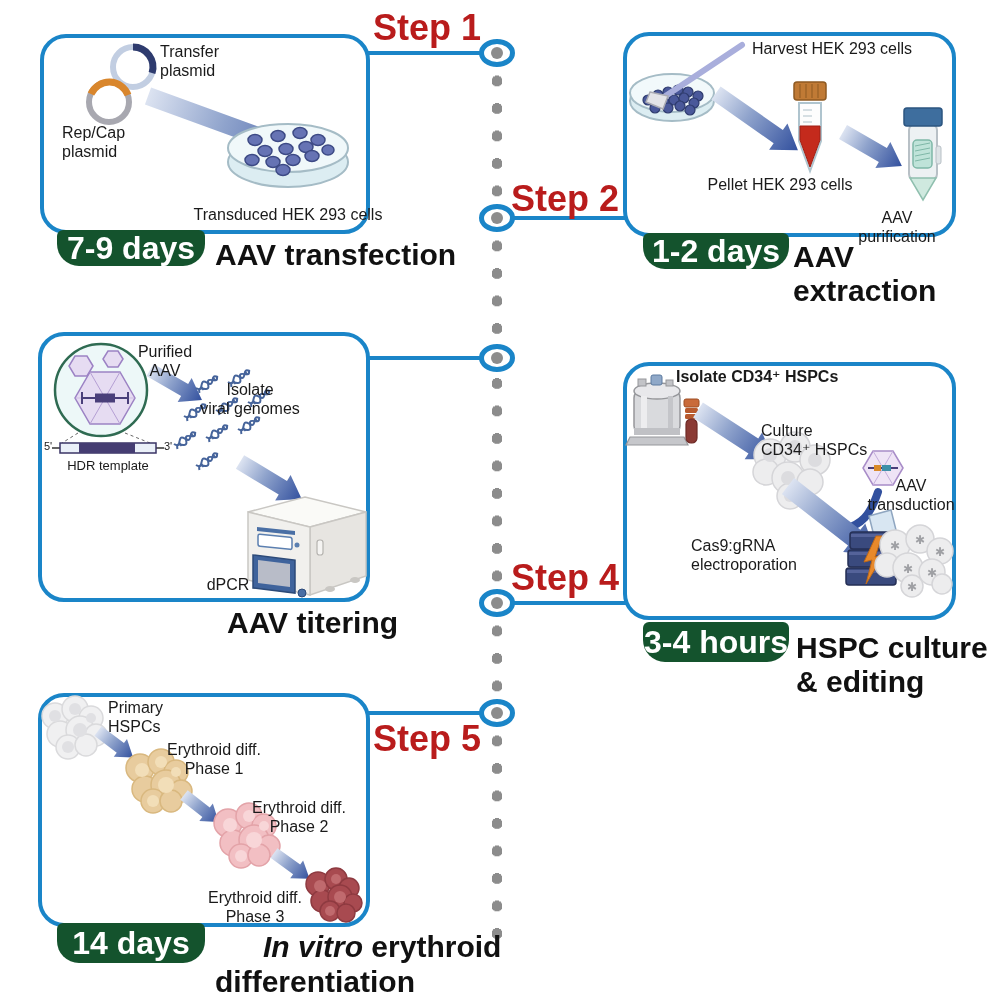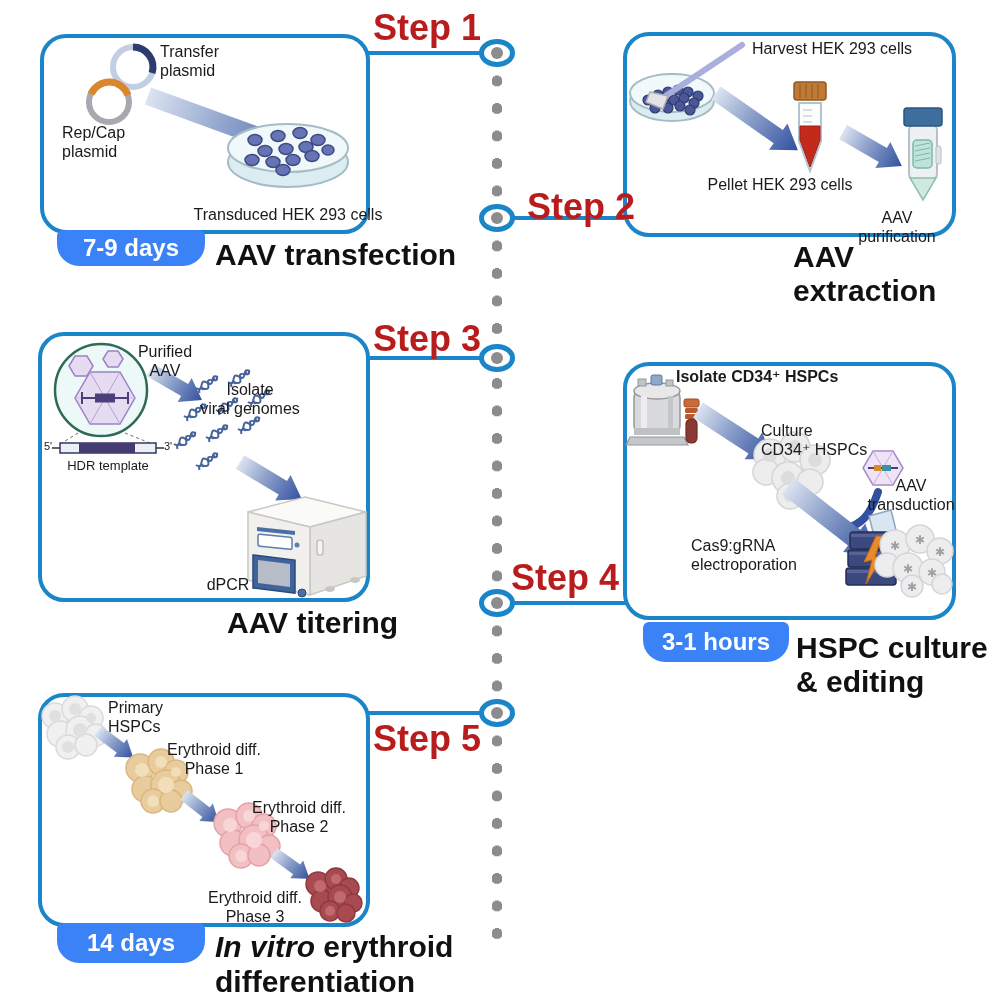--- a/index.html
+++ b/index.html
@@ -1,37 +1,37 @@
 <!DOCTYPE html>
 <html><head>
 <meta charset="utf-8">
 <style>
   html,body{margin:0;padding:0;background:#fff;}
   #stage{position:relative;width:996px;height:996px;background:#fff;overflow:hidden;
          font-family:"Liberation Sans","DejaVu Sans",sans-serif;}
   .panel{position:absolute;background:#fff;border:4px solid #1A85C8;border-radius:26px;box-sizing:border-box;z-index:1;}
-  .badge{position:absolute;background:#3b82f6;color:#fff;font-weight:bold;font-size:24px;
+  .badge{position:absolute;background:#14532d;color:#fff;font-weight:bold;font-size:32px;
          display:flex;align-items:center;justify-content:center;border-radius:6px 6px 22px 22px;z-index:3;}
   .ptitle{position:absolute;color:#111;font-weight:bold;font-size:30px;line-height:34px;z-index:3;white-space:pre-line;}
   .steplbl{position:absolute;color:#b91c1c;font-weight:bold;font-size:36px;z-index:4;}
   .ra{text-align:right;width:153px;}
   .lbl{position:absolute;color:#1a1a1a;font-size:16px;line-height:1.16;z-index:3;}
   .ml{white-space:pre-line;}
   .ctr{transform:translateX(-50%);text-align:center;}
   .tiny{font-size:11px;}
   .sm{font-size:13px;}
   .connline{position:absolute;height:4px;background:#1A85C8;z-index:2;}
   .node{position:absolute;width:36px;height:28px;border:5px solid #1A85C8;border-radius:50%;
         background:#fff;box-sizing:border-box;z-index:5;display:flex;align-items:center;justify-content:center;}
   .node .dot{width:12px;height:12px;border-radius:50%;background:#8C8C8C;}
   #dots{position:absolute;left:491px;top:47px;width:12px;height:908px;z-index:2;
         background-image:radial-gradient(circle 5.5px at 6px 6.5px,#8C8C8C 97%,transparent 100%);
         background-size:12px 27.5px;background-repeat:repeat-y;}
   #art{position:absolute;left:0;top:0;z-index:2;pointer-events:none;}
-  i.iv{}
+  i.iv{margin-left:48px;}
 </style>
 </head>
 <body>
 
 <div id="stage">
 
   <div class="panel" style="left:40px;top:34px;width:330px;height:200px;"></div>
   <div class="panel" style="left:623px;top:32px;width:333px;height:205px;"></div>
   <div class="panel" style="left:38px;top:332px;width:332px;height:270px;"></div>
   <div class="panel" style="left:623px;top:362px;width:333px;height:258px;"></div>
@@ -53,27 +53,27 @@
       <div class="dot"></div>
     </div>
   <div class="node" style="left:479px;top:589px;">
       <div class="dot"></div>
     </div>
   <div class="node" style="left:479px;top:699px;">
       <div class="dot"></div>
     </div>
 
   <div class="steplbl ra" style="left:328px;top:7px;">Step 1</div>
-  <div class="steplbl" style="left:511px;top:186px;margin-left:16px;">Step 2</div>
-  <div class="steplbl ra" style="left:328px;top:318px;">Step 3</div>
+  <div class="steplbl" style="left:511px;top:178px;">Step 2</div>
   <div class="steplbl" style="left:511px;top:557px;">Step 4</div>
   <div class="steplbl ra" style="left:328px;top:718px;">Step 5</div>
 
   <div class="badge" style="left:57px;top:230px;width:148px;height:36px;">7-9 days</div>
-  <div class="badge" style="left:643px;top:622px;width:146px;height:40px;">3-1 hours</div>
+  <div class="badge" style="left:643px;top:233px;width:146px;height:36px;">1-2 days</div>
+  <div class="badge" style="left:643px;top:622px;width:146px;height:40px;">3-4 hours</div>
   <div class="badge" style="left:57px;top:923px;width:148px;height:40px;">14 days</div>
 
   <div class="ptitle" style="left:215px;top:238px;">AAV transfection</div>
   <div class="ptitle" style="left:793px;top:240px;">AAV extraction</div>
   <div class="ptitle" style="left:796px;top:631px;">HSPC culture
 &amp; editing</div>
   <div class="ptitle" style="left:227px;top:606px;">AAV titering</div>
   <div class="ptitle" style="left:215px;top:929px;line-height:35px;"><i class="iv">In vitro</i><span> erythroid</span><br><span>differentiation</span></div>
 
   <div class="lbl ml" style="left:160px;top:43px;">Transfer

